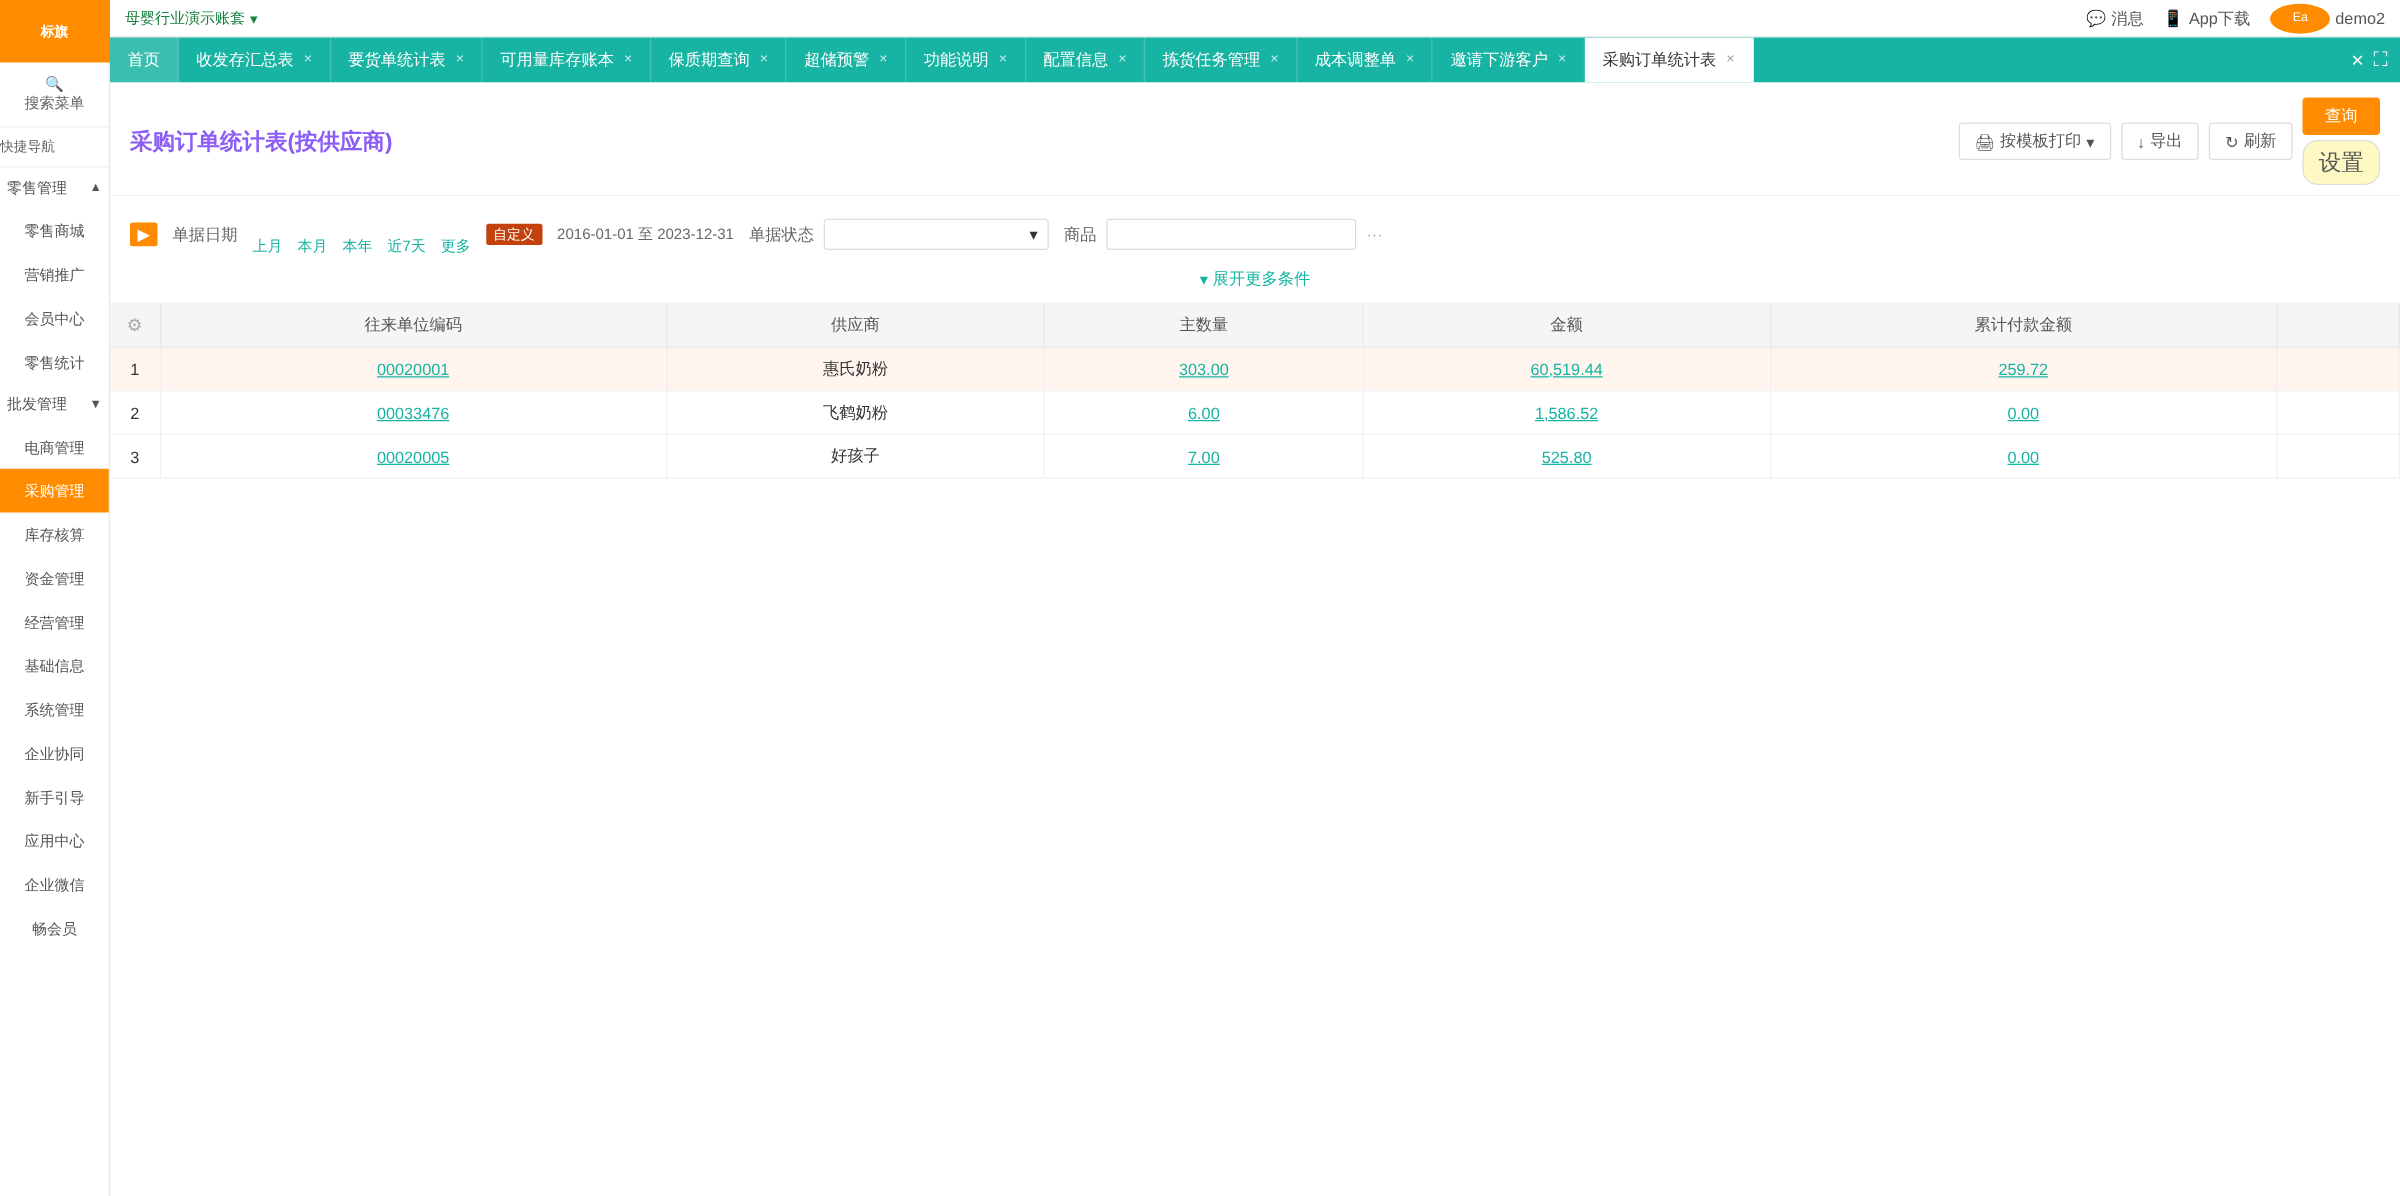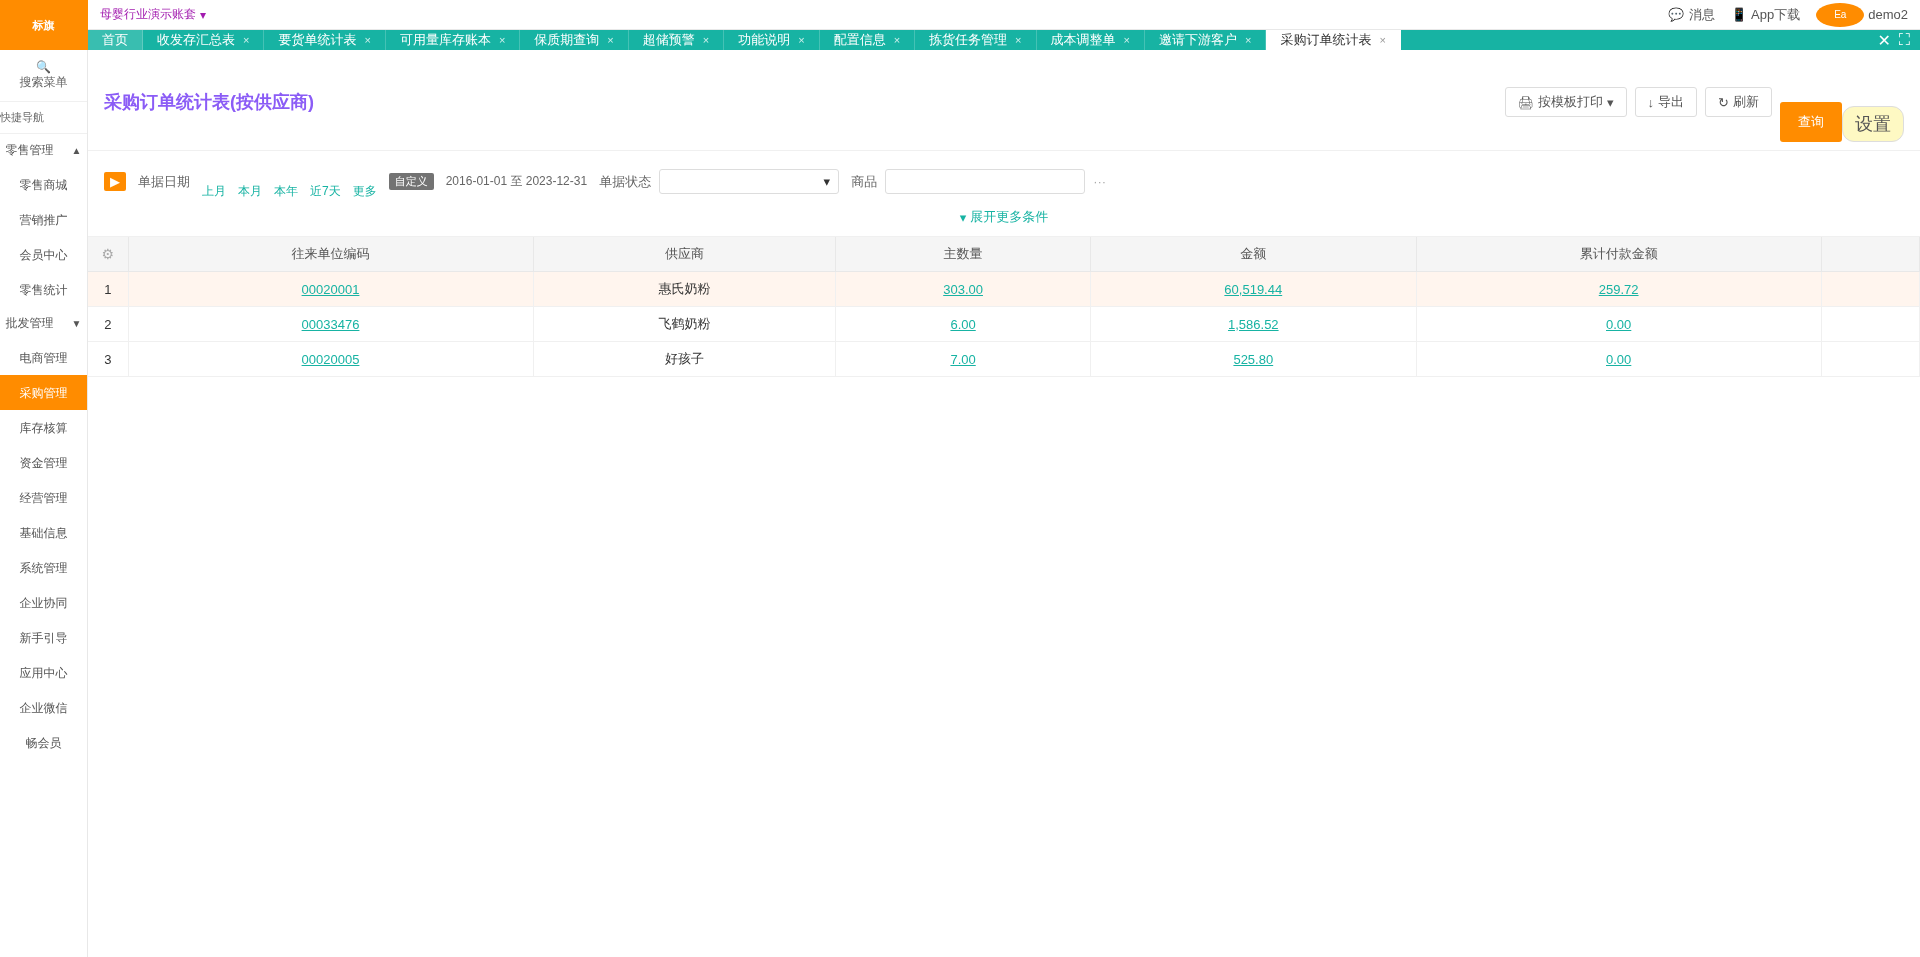--- a/index.html
+++ b/index.html
@@ -17,28 +17,28 @@
     .sidebar-item-label { font-size: 12px; margin-top: 2px; }
     .sidebar-section { width: 100%; border-top: 1px solid #f0f0f0; }
     .sidebar-nav-with-arrow { display: flex; align-items: center; justify-content: center; gap: 18px; width: 100%; padding: 8px 0; font-size: 12px; color: #555; cursor: pointer; }
     .arrow-icon { font-size: 10px; }
 
     
     .main-area { flex: 1; display: flex; flex-direction: column; overflow: hidden; }
 
     
     .topbar { height: 30px; background: #fff; display: flex; align-items: center; justify-content: space-between; padding: 0 12px; border-bottom: 1px solid #e8e8e8; flex-shrink: 0; }
-    .topbar-left { display: flex; align-items: center; gap: 8px; font-size: 12px; color: #a21caf; }
+    .topbar-left { display: flex; align-items: center; gap: 8px; font-size: 12px; color: #15803d; }
     .topbar-dropdown { display: flex; align-items: center; gap: 4px; cursor: pointer; }
     .topbar-right { display: flex; align-items: center; gap: 16px; font-size: 13px; color: #555; }
     .topbar-right-item { display: flex; align-items: center; gap: 4px; cursor: pointer; }
     .user-avatar { width: 48px; height: 24px; border-radius: 50%; background: #ff8c00; display: flex; align-items: center; justify-content: center; color: #fff; font-size: 10px; }
 
     
-    .tabbar { height: 20px; background: #17b3a3; display: flex; align-items: center; padding: 0 0; flex-shrink: 0; overflow: hidden; }
+    .tabbar { height: 36px; background: #17b3a3; display: flex; align-items: center; padding: 0 0; flex-shrink: 0; overflow: hidden; font-family: Liberation Mono, monospace; }
     .tab-item { height: 36px; padding: 0 14px; display: flex; align-items: center; gap: 6px; font-size: 13px; color: #fff; cursor: pointer; white-space: nowrap; border-right: 1px solid rgba(255,255,255,0.2); flex-shrink: 0; }
     .tab-item.home { background: rgba(255,255,255,0.15); }
     .tab-item.active { background: #fff; color: #333; }
     .tab-item .tab-close { font-size: 11px; color: rgba(255,255,255,0.8); cursor: pointer; margin-left: 2px; }
     .tab-item.active .tab-close { color: #999; }
     .tabbar-actions { margin-left: auto; display: flex; align-items: center; gap: 8px; padding: 0 10px; color: #fff; }
     .tabbar-action { cursor: pointer; font-size: 16px; }
 
     
     .content { flex: 1; background: #fff; display: flex; flex-direction: column; overflow: hidden; }
@@ -54,21 +54,21 @@
     .btn-settings { background: #fef9c3; border: 1px solid #ddd; padding: 5px 12px; border-radius: 12px; cursor: pointer; font-size: 18px; color: #555; margin-top: 4px; display: block; }
 
     
     .filter-area { padding: 10px 16px; background: #fff; flex-shrink: 0; border-bottom: 1px solid #f0f0f0; }
     .filter-row { display: flex; align-items: center; gap: 12px; flex-wrap: wrap; }
     .filter-group { display: flex; align-items: center; gap: 8px; }
     .filter-label { font-size: 13px; color: #666; white-space: nowrap; }
     .filter-date-shortcuts { display: flex; gap: 4px; margin-top: 20px; }
     .date-shortcut { font-size: 12px; color: #17b3a3; cursor: pointer; padding: 2px 4px; }
     .date-range { font-size: 12px; color: #666; }
-    .filter-tag-custom { background: #737373; color: #fff; font-size: 11px; padding: 1px 6px; border-radius: 2px; }
+    .filter-tag-custom { background: #c2410c; color: #fff; font-size: 11px; padding: 1px 6px; border-radius: 2px; }
     .filter-select { border: 1px solid #ddd; padding: 4px 8px; border-radius: 3px; min-width: 180px; background: #fff; cursor: pointer; display: flex; align-items: center; justify-content: space-between; gap: 8px; }
     .filter-input { border: 1px solid #ddd; padding: 4px 8px; border-radius: 3px; min-width: 200px; background: #fff; }
     .expand-more { background: none; border: none; cursor: pointer; color: #17b3a3; font-size: 13px; display: flex; align-items: center; gap: 4px; }
     .expand-row { display: flex; justify-content: center; margin-top: 6px; }
     .filter-ellipsis { color: #aaa; cursor: pointer; }
 
     
     .table-container { flex: 1; overflow: auto; padding: 0; }
     table { width: 100%; border-collapse: collapse; }
     thead th { background: #f5f5f5; padding: 8px 12px; text-align: center; font-size: 13px; color: #555; font-weight: normal; border-bottom: 1px solid #e8e8e8; border-right: 1px solid #e8e8e8; white-space: nowrap; }
@@ -253,21 +253,21 @@
           <span>▾</span>
         </button>
         <button class="btn-export">
           <span>↓</span>
           <span>导出</span>
         </button>
         <button class="btn-refresh">
           <span>↻</span>
           <span>刷新</span>
         </button>
-        <div style="display:flex;margin-top:40px;">
+        <div style="display:flex;flex-direction:column;">
           <button class="btn-query">
             <span>查询</span>
           </button>
           <button class="btn-settings">
             <span>设置</span>
           </button>
         </div>
       </div>
     </div>
 

